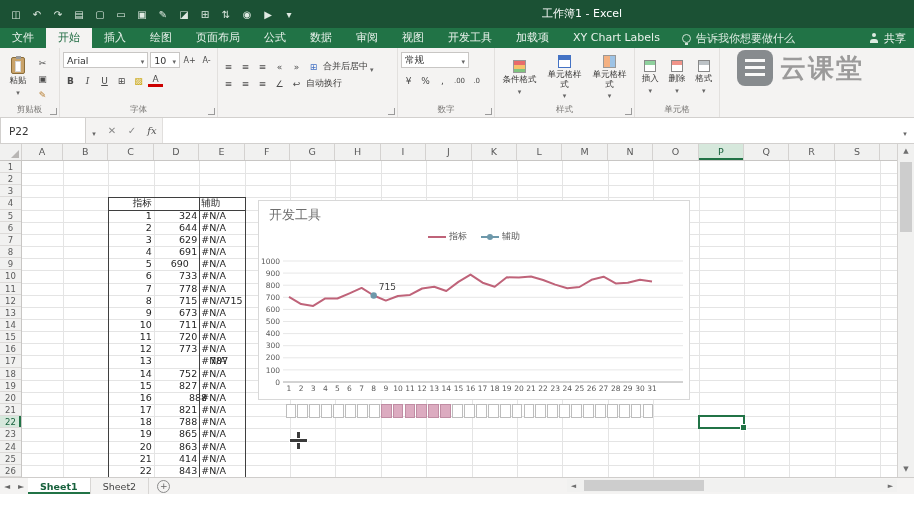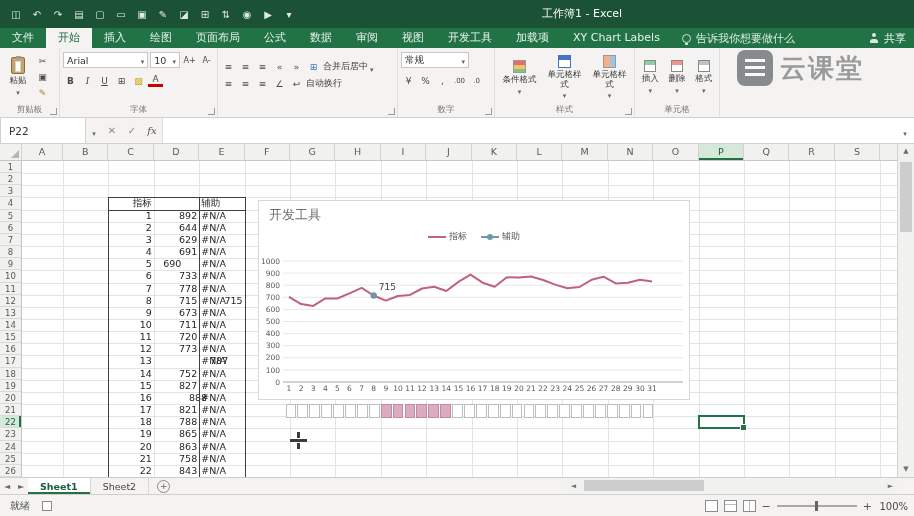--- a/index.html
+++ b/index.html
@@ -209,21 +209,21 @@
     </span>
     <span id="share">
       <span class="person"></span>
       <span>共享</span>
     </span>
   </div>
 
   <div id="ribbon">
 
     <div class="rgroup" style="width:60px">
-      <div class="rrow" style="height:50px;align-items:center">
+      <div class="rrow" style="height:50px;align-items:flex-end">
         <div class="bigbtn" style="width:30px;height:50px">
           <span class="clip-icon"></span>
           <span>粘贴</span>
           <span class="dd"></span>
         </div>
         <div style="display:flex;flex-direction:column;gap:1px">
           <span class="sic ic-cut"></span>
           <span class="sic ic-copy"></span>
           <span class="sic ic-painter"></span>
         </div>
@@ -528,33 +528,33 @@
       <div class="gl-h" style="top: 230.923px;"></div>
       <div class="gl-h" style="top: 243.077px;"></div>
       <div class="gl-h" style="top: 255.231px;"></div>
       <div class="gl-h" style="top: 267.385px;"></div>
       <div class="gl-h" style="top: 279.538px;"></div>
       <div class="gl-h" style="top: 291.692px;"></div>
       <div class="gl-h" style="top: 303.846px;"></div>
       <div class="tcell" style="left: 110.4px; width: 41.4px; top: 36.4615px; height: 12.1538px; line-height: 12.1538px; text-align: right;">指标</div>
       <div class="tcell" style="left: 201.2px; width: 41.4px; top: 36.4615px; height: 12.1538px; line-height: 12.1538px; text-align: left;">辅助</div>
       <div class="tcell" style="left: 110.4px; width: 41.4px; top: 48.6154px; height: 12.1538px; line-height: 12.1538px; text-align: right;">1</div>
-      <div class="tcell" style="left: 155.8px; width: 41.4px; top: 48.6154px; height: 12.1538px; line-height: 12.1538px; text-align: right;">892</div>
+      <div class="tcell" style="left: 155.8px; width: 41.4px; top: 48.6154px; height: 12.1538px; line-height: 12.1538px; text-align: right;">324</div>
       <div class="tcell" style="left: 201.2px; width: 41.4px; top: 48.6154px; height: 12.1538px; line-height: 12.1538px; text-align: left;">#N/A</div>
       <div class="tcell" style="left: 110.4px; width: 41.4px; top: 60.7692px; height: 12.1538px; line-height: 12.1538px; text-align: right;">2</div>
       <div class="tcell" style="left: 155.8px; width: 41.4px; top: 60.7692px; height: 12.1538px; line-height: 12.1538px; text-align: right;">644</div>
       <div class="tcell" style="left: 201.2px; width: 41.4px; top: 60.7692px; height: 12.1538px; line-height: 12.1538px; text-align: left;">#N/A</div>
       <div class="tcell" style="left: 110.4px; width: 41.4px; top: 72.9231px; height: 12.1538px; line-height: 12.1538px; text-align: right;">3</div>
       <div class="tcell" style="left: 155.8px; width: 41.4px; top: 72.9231px; height: 12.1538px; line-height: 12.1538px; text-align: right;">629</div>
       <div class="tcell" style="left: 201.2px; width: 41.4px; top: 72.9231px; height: 12.1538px; line-height: 12.1538px; text-align: left;">#N/A</div>
       <div class="tcell" style="left: 110.4px; width: 41.4px; top: 85.0769px; height: 12.1538px; line-height: 12.1538px; text-align: right;">4</div>
       <div class="tcell" style="left: 155.8px; width: 41.4px; top: 85.0769px; height: 12.1538px; line-height: 12.1538px; text-align: right;">691</div>
       <div class="tcell" style="left: 201.2px; width: 41.4px; top: 85.0769px; height: 12.1538px; line-height: 12.1538px; text-align: left;">#N/A</div>
       <div class="tcell" style="left: 110.4px; width: 41.4px; top: 97.2308px; height: 12.1538px; line-height: 12.1538px; text-align: right;">5</div>
-      <div class="tcell" style="left: 155.8px; width: 33px; top: 97.2308px; height: 12.1538px; line-height: 12.1538px; text-align: center;">690</div>
+      <div class="tcell" style="left: 155.8px; width: 33px; top: 97.2308px; height: 12.1538px; line-height: 12.1538px; text-align: right;">690</div>
       <div class="tcell" style="left: 201.2px; width: 41.4px; top: 97.2308px; height: 12.1538px; line-height: 12.1538px; text-align: left;">#N/A</div>
       <div class="tcell" style="left: 110.4px; width: 41.4px; top: 109.385px; height: 12.1538px; line-height: 12.1538px; text-align: right;">6</div>
       <div class="tcell" style="left: 155.8px; width: 41.4px; top: 109.385px; height: 12.1538px; line-height: 12.1538px; text-align: right;">733</div>
       <div class="tcell" style="left: 201.2px; width: 41.4px; top: 109.385px; height: 12.1538px; line-height: 12.1538px; text-align: left;">#N/A</div>
       <div class="tcell" style="left: 110.4px; width: 41.4px; top: 121.538px; height: 12.1538px; line-height: 12.1538px; text-align: right;">7</div>
       <div class="tcell" style="left: 155.8px; width: 41.4px; top: 121.538px; height: 12.1538px; line-height: 12.1538px; text-align: right;">778</div>
       <div class="tcell" style="left: 201.2px; width: 41.4px; top: 121.538px; height: 12.1538px; line-height: 12.1538px; text-align: left;">#N/A</div>
       <div class="tcell" style="left: 110.4px; width: 41.4px; top: 133.692px; height: 12.1538px; line-height: 12.1538px; text-align: right;">8</div>
       <div class="tcell" style="left: 155.8px; width: 41.4px; top: 133.692px; height: 12.1538px; line-height: 12.1538px; text-align: right;">715</div>
       <div class="tcell" style="left: 201.2px; width: 41.4px; top: 133.692px; height: 12.1538px; line-height: 12.1538px; text-align: left;">#N/A</div>
@@ -589,21 +589,21 @@
       <div class="tcell" style="left: 110.4px; width: 41.4px; top: 255.231px; height: 12.1538px; line-height: 12.1538px; text-align: right;">18</div>
       <div class="tcell" style="left: 155.8px; width: 41.4px; top: 255.231px; height: 12.1538px; line-height: 12.1538px; text-align: right;">788</div>
       <div class="tcell" style="left: 201.2px; width: 41.4px; top: 255.231px; height: 12.1538px; line-height: 12.1538px; text-align: left;">#N/A</div>
       <div class="tcell" style="left: 110.4px; width: 41.4px; top: 267.385px; height: 12.1538px; line-height: 12.1538px; text-align: right;">19</div>
       <div class="tcell" style="left: 155.8px; width: 41.4px; top: 267.385px; height: 12.1538px; line-height: 12.1538px; text-align: right;">865</div>
       <div class="tcell" style="left: 201.2px; width: 41.4px; top: 267.385px; height: 12.1538px; line-height: 12.1538px; text-align: left;">#N/A</div>
       <div class="tcell" style="left: 110.4px; width: 41.4px; top: 279.538px; height: 12.1538px; line-height: 12.1538px; text-align: right;">20</div>
       <div class="tcell" style="left: 155.8px; width: 41.4px; top: 279.538px; height: 12.1538px; line-height: 12.1538px; text-align: right;">863</div>
       <div class="tcell" style="left: 201.2px; width: 41.4px; top: 279.538px; height: 12.1538px; line-height: 12.1538px; text-align: left;">#N/A</div>
       <div class="tcell" style="left: 110.4px; width: 41.4px; top: 291.692px; height: 12.1538px; line-height: 12.1538px; text-align: right;">21</div>
-      <div class="tcell" style="left: 155.8px; width: 41.4px; top: 291.692px; height: 12.1538px; line-height: 12.1538px; text-align: right;">758</div>
+      <div class="tcell" style="left: 155.8px; width: 41.4px; top: 291.692px; height: 12.1538px; line-height: 12.1538px; text-align: right;">414</div>
       <div class="tcell" style="left: 201.2px; width: 41.4px; top: 291.692px; height: 12.1538px; line-height: 12.1538px; text-align: left;">#N/A</div>
       <div class="tcell" style="left: 110.4px; width: 41.4px; top: 303.846px; height: 12.1538px; line-height: 12.1538px; text-align: right;">22</div>
       <div class="tcell" style="left: 155.8px; width: 41.4px; top: 303.846px; height: 12.1538px; line-height: 12.1538px; text-align: right;">843</div>
       <div class="tcell" style="left: 201.2px; width: 41.4px; top: 303.846px; height: 12.1538px; line-height: 12.1538px; text-align: left;">#N/A</div>
       <div class="tbord" style="left: 108.4px; top: 36.4615px; width: 1px; height: 279.538px;"></div>
       <div class="tbord" style="left: 199.2px; top: 36.4615px; width: 1px; height: 279.538px;"></div>
       <div class="tbord" style="left: 244.6px; top: 36.4615px; width: 1px; height: 279.538px;"></div>
       <div class="tbord" style="left: 108.4px; top: 36.4615px; width: 137.2px; height: 1px;"></div>
       <div class="tbord" style="left: 108.4px; top: 48.6154px; width: 137.2px; height: 1px;"></div>
       <div class="strip-cell" style="left: 285.5px; width: 10.9px;"></div>
@@ -653,29 +653,14 @@
         <span class="stab">Sheet2</span>
       </span>
     <span class="addsheet"></span>
   </div>
   <div id="hscroll">
     <span class="harrow">◄</span>
     <div id="hthumb"></div>
     <span class="harrow" style="margin-left:auto">►</span>
   </div>
 
-  <div id="status">
-    <span id="smode">就绪</span>
-    <span id="smacro"></span>
-    <div id="sright">
-      <span class="vic"></span>
-      <span class="vic v2"></span>
-      <span class="vic v3"></span>
-      <span class="zminus">−</span>
-      <span class="zoomtrack">
-          <span class="zoomthumb"></span>
-        </span>
-      <span class="zplus">+</span>
-      <span id="zoomlabel">100%</span>
-    </div>
-  </div>
 
 </div>
 
 </body></html>

